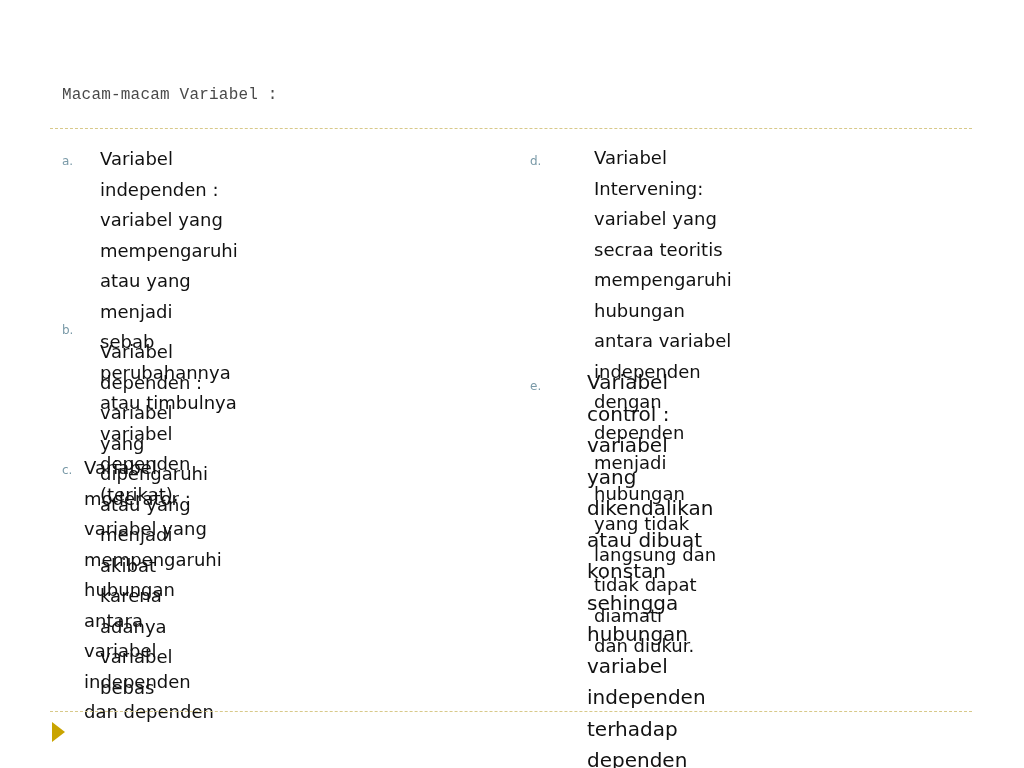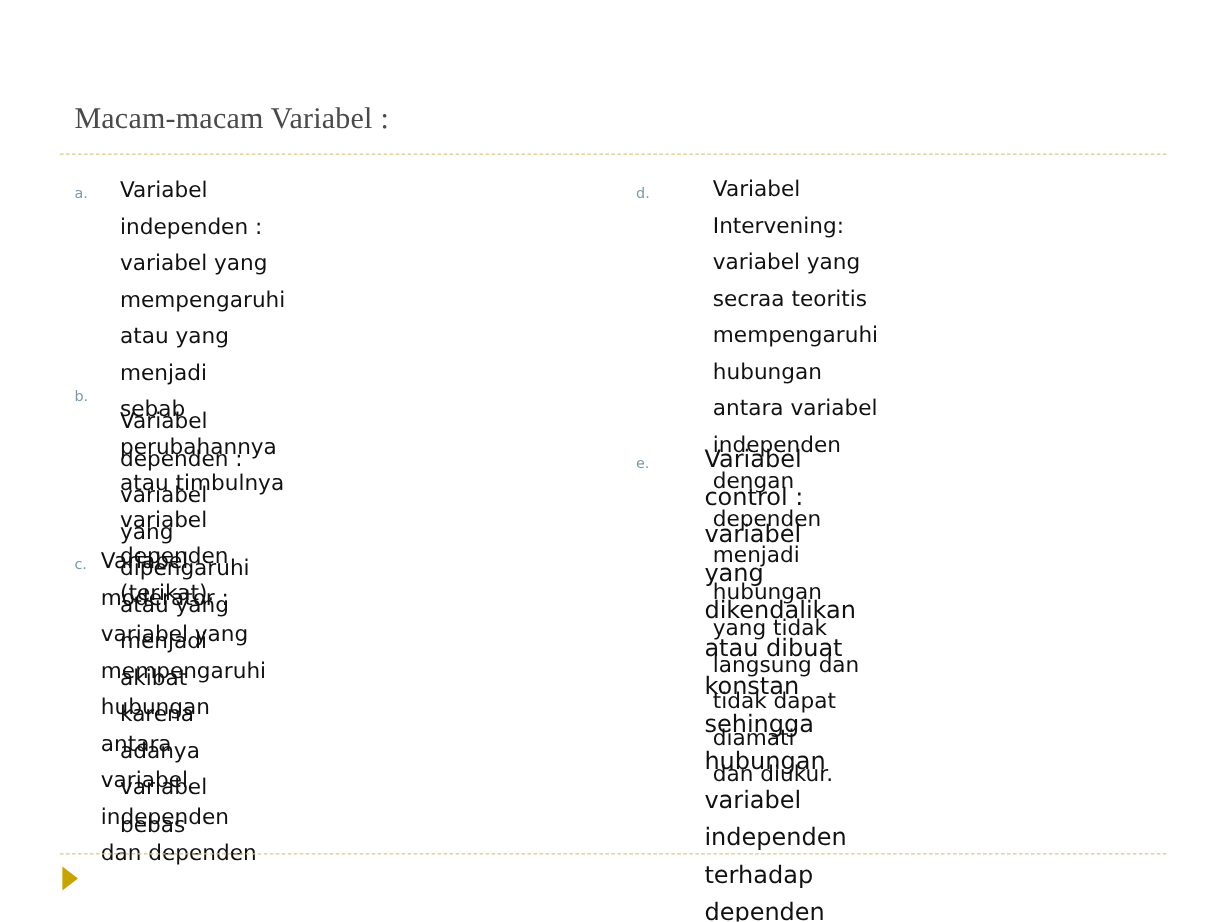--- a/index.html
+++ b/index.html
@@ -1,17 +1,17 @@
 <!DOCTYPE html>
 <html><head>
 <meta charset="utf-8">
 <style>
   html, body { margin:0; padding:0; }
   body { width:1024px; height:768px; background:#ffffff; position:relative; overflow:hidden; font-family:"DejaVu Sans", sans-serif; }
-  .title { position:absolute; left:62px; top:86px; font-family:Liberation Serif, serif; font-size:25px; color:#4a4a4a; letter-spacing:0.2px; }
+  .title { position:absolute; left:62px; top:86px; font-family:Liberation Mono, monospace; font-size:16px; color:#4a4a4a; letter-spacing:0.2px; }
   .hr { position:absolute; left:50px; width:922px; height:0; border-top:1px dashed #d8c98a; }
   .col { position:absolute; }
   .item { position:absolute; }
   .marker { position:absolute; font-size:12px; color:#7a9aa8; }
   .text { position:absolute; font-size:18px; color:#111; line-height:30.5px; white-space:pre-line; }
   .text.big { font-size:20px; line-height:31.5px; }
   .tri { position:absolute; left:52px; top:722px; width:0; height:0; border-top:10px solid transparent; border-bottom:10px solid transparent; border-left:13px solid #c9a400; }
 </style>
 </head>
 <body>

